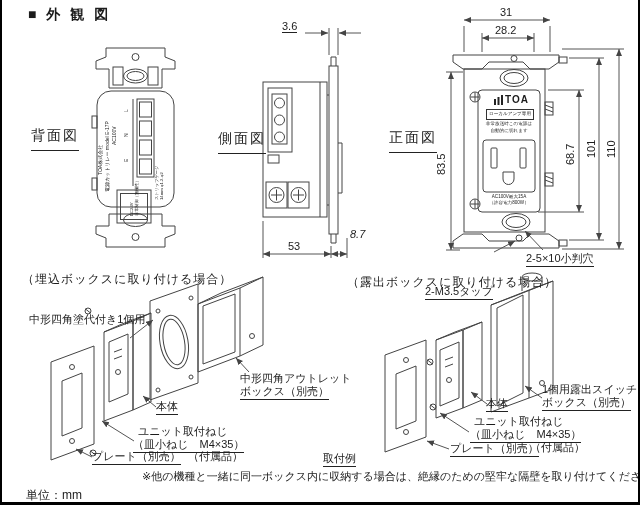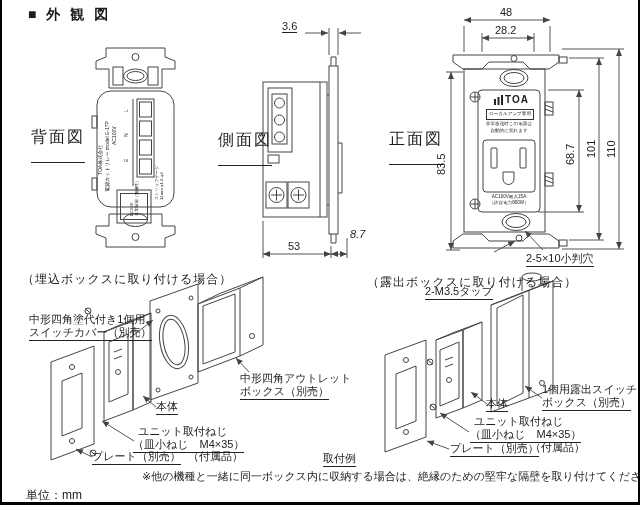--- a/index.html
+++ b/index.html
@@ -4,21 +4,21 @@
 <style>
   html,body{margin:0;padding:0;background:#e8e8e8;}
   .canvas{
     position:relative;width:640px;height:505px;background:#ffffff;
     font-family:"Liberation Sans","DejaVu Sans",sans-serif;color:#1c1c1c;
     box-sizing:border-box;border-left:2px solid #000;border-right:2px solid #000;border-bottom:3px solid #000;
     overflow:hidden;
   }
   .abs{position:absolute;white-space:nowrap;}
   .title{font-size:14px;font-weight:bold;letter-spacing:3px;}
-  .vlabel{font-size:16px;letter-spacing:2px;border-bottom:1px solid #222;padding-bottom:14px;text-align:center;}
+  .vlabel{font-size:14px;letter-spacing:2px;border-bottom:1px solid #222;padding-bottom:5px;text-align:center;}
   .dim{font-size:11px;}
   .lbl{font-size:11px;}
   .head{font-size:12px;letter-spacing:1px;}
   .note{font-size:11px;}
   .unit{font-size:12px;}
   .u{border-bottom:1px solid #222;padding-bottom:0;}
   .rot{transform:rotate(-90deg);transform-origin:0 0;}
   .t45{font-size:4.6px;letter-spacing:0;}
   .ctr{text-align:center;}
   .tagbox{border:0.8px solid #333;font-size:4.6px;text-align:center;line-height:8px;height:9px;}
@@ -265,21 +265,21 @@
   </div>
 
   <div class="abs vlabel" style="left:29px;top:127px;">背面図</div>
   <div class="abs vlabel" style="left:216px;top:130px;">側面図</div>
   <div class="abs vlabel" style="left:387px;top:129px;">正面図</div>
 
   <div class="abs dim u" style="left:280px;top:20px;">3.6</div>
   <div class="abs dim" style="left:286px;top:240px;">53</div>
   <div class="abs dim" style="left:348px;top:228px;font-style:italic;">8.7</div>
 
-  <div class="abs dim" style="left:498px;top:6px;">48</div>
+  <div class="abs dim" style="left:498px;top:6px;">31</div>
   <div class="abs dim" style="left:493px;top:24px;">28.2</div>
   <div class="abs dim rot" style="left:433px;top:175px;">83.5</div>
   <div class="abs dim rot" style="left:562px;top:165px;">68.7</div>
   <div class="abs dim rot" style="left:583px;top:158px;">101</div>
   <div class="abs dim rot" style="left:603px;top:158px;">110</div>
 
   <div class="abs lbl u" style="left:423px;top:248px;margin-top:36px;">2-M3.5タップ</div>
   <div class="abs lbl u" style="left:524px;top:251px;">2-5×10小判穴</div>
 
   <div class="abs logo" style="left:492px;top:94px;">
@@ -302,30 +302,29 @@
   <div class="abs rear-rot rot" style="left:122px;top:112px;">L</div>
   <div class="abs rear-rot rot" style="left:122px;top:137px;">N</div>
   <div class="abs rear-rot rot" style="left:122px;top:162px;">E</div>
   <div class="abs rear-rot2 rot" style="left:153px;top:200px;">ストリップゲージ</div>
   <div class="abs rear-rot2 rot" style="left:158px;top:200px;">14mm φ1.2-φ2</div>
   <div class="abs rear-rot2 rot" style="left:128px;top:216px;">DC24V</div>
   <div class="abs rear-rot2 rot" style="left:133px;top:216px;">非常制御（無極性）</div>
 
   <div class="abs head" style="left:20px;top:271px;">（埋込ボックスに取り付ける場合）</div>
   <div class="abs lbl" style="left:27px;top:312px;">中形四角塗代付き1個用</div>
-  <div class="abs lbl u" style="left:27px;top:325px;">スイッチカバー（別売）</div>
   <div class="abs lbl" style="left:238px;top:371px;">中形四角アウトレット</div>
   <div class="abs lbl u" style="left:238px;top:384px;">ボックス（別売）</div>
   <div class="abs lbl u" style="left:154px;top:399px;">本体</div>
   <div class="abs lbl" style="left:136px;top:424px;">ユニット取付ねじ</div>
   <div class="abs lbl u" style="left:131px;top:437px;">（皿小ねじ　M4×35）</div>
   <div class="abs lbl" style="left:186px;top:449px;">（付属品）</div>
   <div class="abs lbl u" style="left:90px;top:449px;">プレート（別売）</div>
 
-  <div class="abs head" style="left:345px;top:274px;margin-left:20px;">（露出ボックスに取り付ける場合）</div>
+  <div class="abs head" style="left:345px;top:274px;">（露出ボックスに取り付ける場合）</div>
   <div class="abs lbl" style="left:540px;top:382px;">1個用露出スイッチ</div>
   <div class="abs lbl u" style="left:540px;top:395px;">ボックス（別売）</div>
   <div class="abs lbl u" style="left:484px;top:396px;">本体</div>
   <div class="abs lbl" style="left:472px;top:414px;">ユニット取付ねじ</div>
   <div class="abs lbl u" style="left:468px;top:427px;">（皿小ねじ　M4×35）</div>
   <div class="abs lbl" style="left:528px;top:440px;">（付属品）</div>
   <div class="abs lbl u" style="left:448px;top:441px;">プレート（別売）</div>
 
   <div class="abs lbl u" style="left:321px;top:451px;">取付例</div>
   <div class="abs note" style="left:140px;top:469px;">※他の機種と一緒に同一ボックス内に収納する場合は、絶縁のための堅牢な隔壁を取り付けてください。</div>

